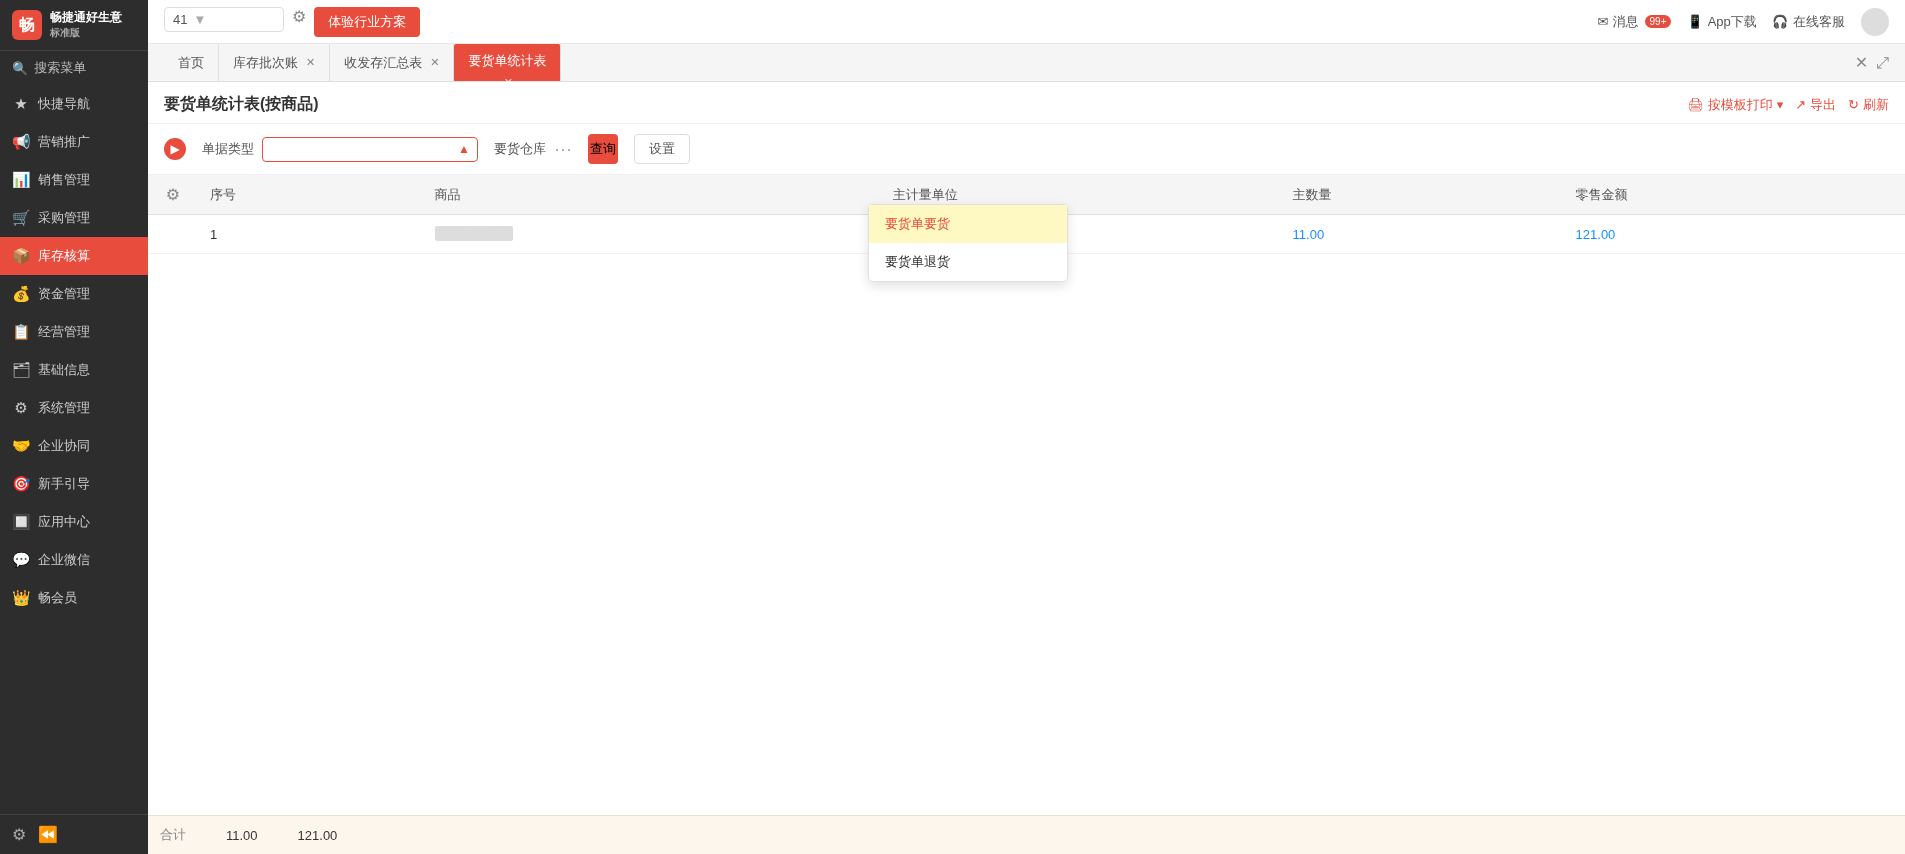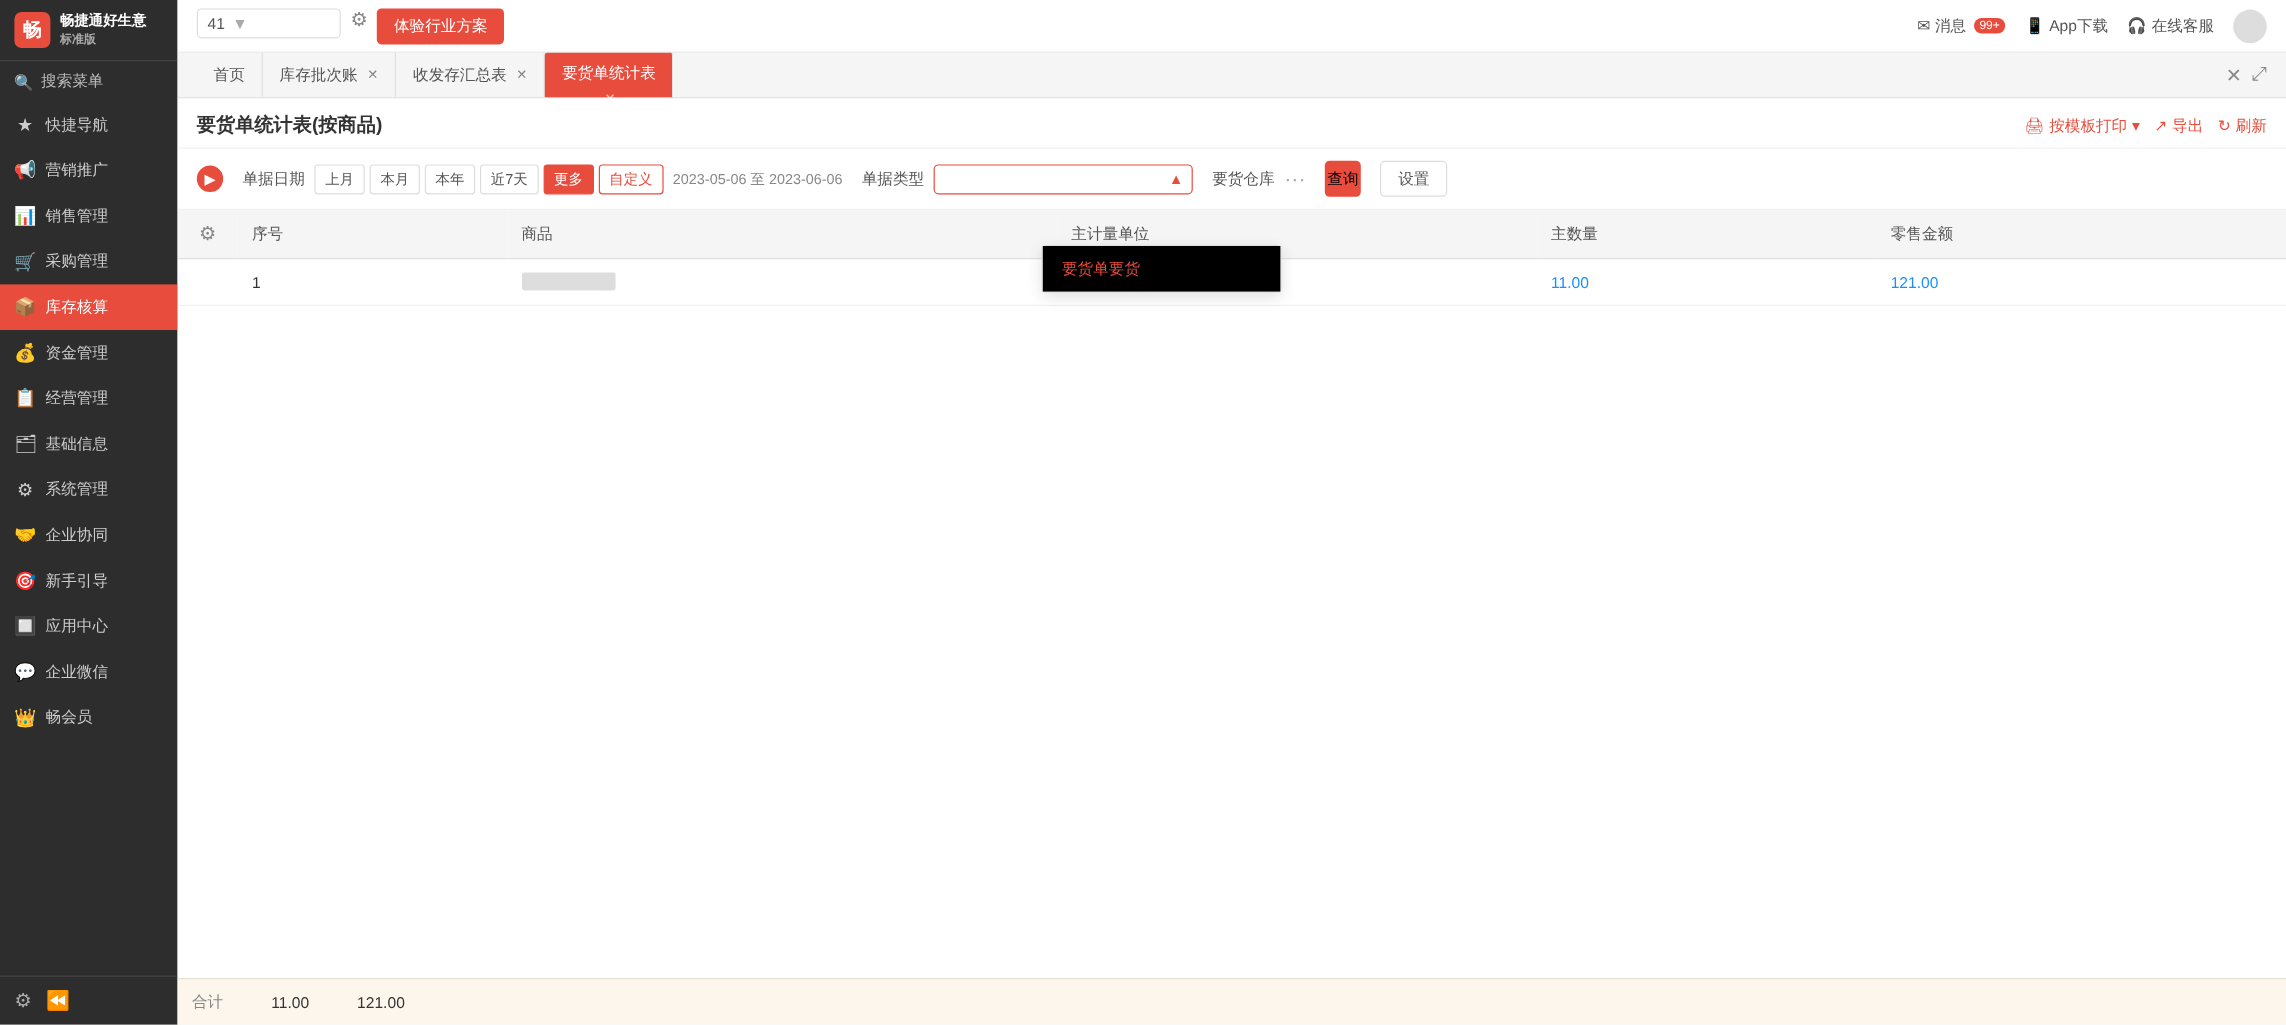--- a/index.html
+++ b/index.html
@@ -345,21 +345,21 @@
       box-shadow: 0 4px 12px rgba(0,0,0,0.12);
       z-index: 100;
       min-width: 200px;
     }
     .dropdown-item {
       padding: 10px 16px;
       cursor: pointer;
       font-size: 13px;
       color: #333;
     }
-    .dropdown-item.selected { background: #000000; color: #e74c3c; }
+    .dropdown-item.selected { background: #fef9c3; color: #e74c3c; }
 
     
     .table-container {
       flex: 1;
       overflow: auto;
     }
     table {
       width: 100%;
       border-collapse: collapse;
       font-size: 13px;
@@ -560,51 +560,40 @@
         <div class="page-header-action-btn">
           <span>↻</span>
           <span>刷新</span>
         </div>
       </div>
     </div>
 
     <div class="filter-bar">
       <button class="filter-expand-btn">▶</button>
 
-      <div class="filter-group">
-        <span class="filter-label">单据日期</span>
-        <div class="date-buttons">
-          <button class="date-btn">上月</button>
-          <button class="date-btn">本月</button>
-          <button class="date-btn">本年</button>
-          <button class="date-btn">近7天</button>
-          <button class="date-btn more">更多</button>
-          <button class="date-btn custom">自定义</button>
-        </div>
-        <span class="date-range-text">2023-05-06 至 2023-06-06</span>
-      </div>
 
       <div class="filter-group">
         <span class="filter-label">单据类型</span>
         <div class="filter-select-box">
           <input class="filter-select-input" readonly="" value="" placeholder="" style="">
           <span class="filter-select-arrow">▲</span>
         </div>
       </div>
 
       <div class="filter-group">
         <span class="filter-label">要货仓库</span>
         <span class="filter-more-btn">···</span>
       </div>
 
       <button class="filter-query-btn">查询</button>
       <button class="filter-settings-btn">设置</button>
 
       <div class="dropdown-overlay">
         <div class="dropdown-item selected">要货单要货</div>
+        <div class="dropdown-item">要货单退货</div>
       </div>
     </div>
 
     <div class="table-container">
       <table>
         <thead>
           <tr>
             <th>
               <span class="settings-icon">⚙</span>
             </th>

